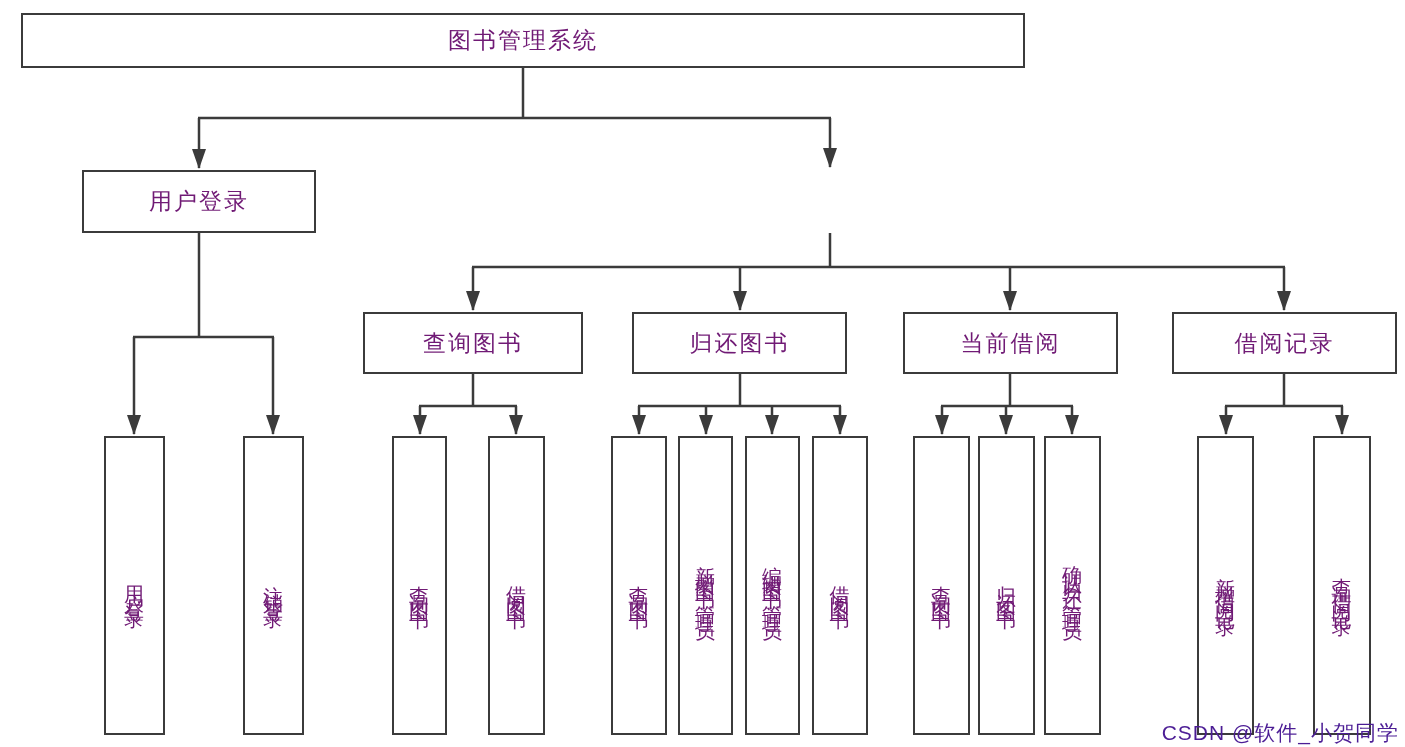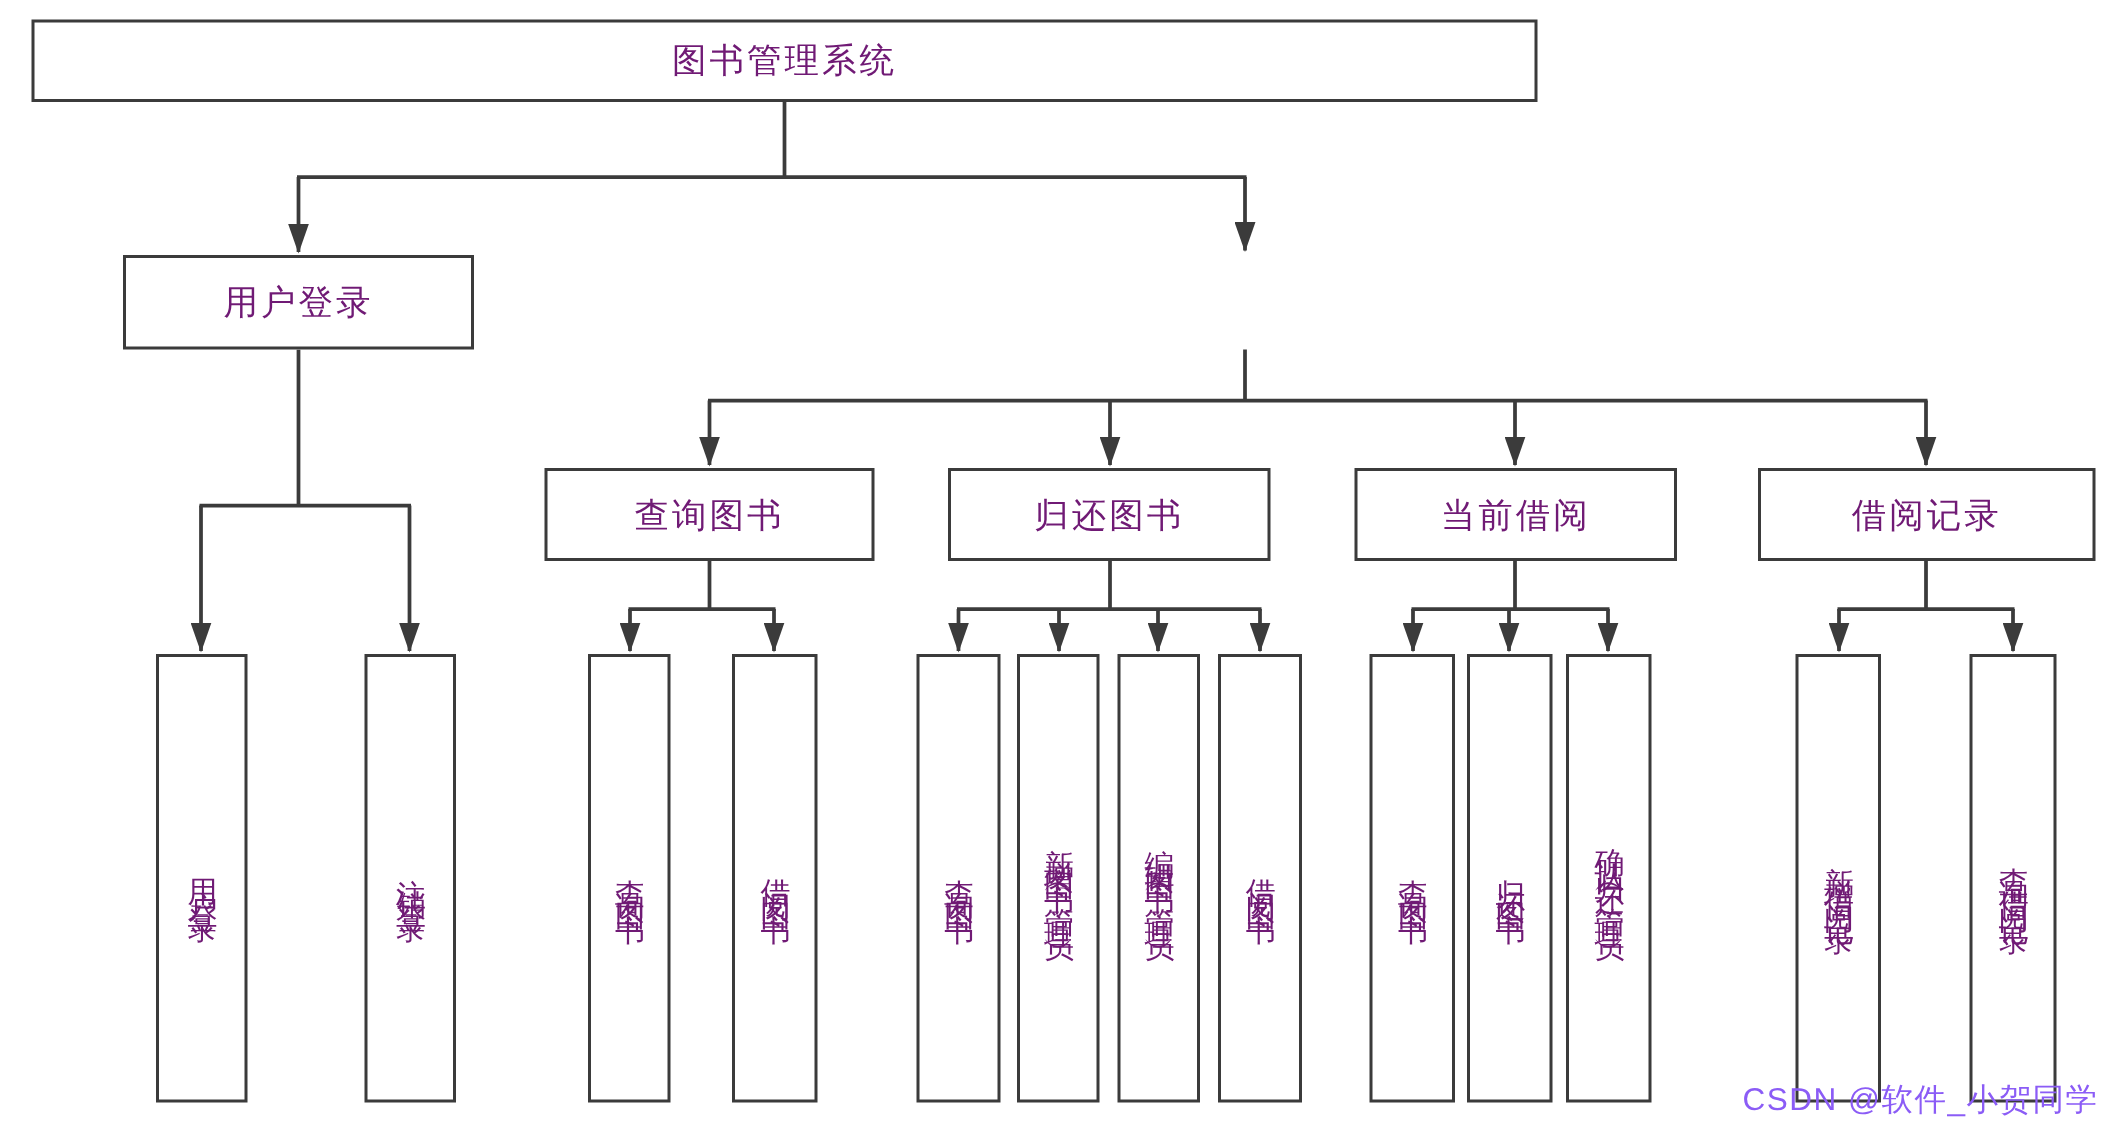--- a/index.html
+++ b/index.html
@@ -41,21 +41,21 @@
     line-height: 1;
     letter-spacing: 8px;
     white-space: nowrap;
   }
   .watermark {
     position: absolute;
     top: 719px;
     right: 6px;
     font-size: 21px;
     letter-spacing: 1px;
-    color: #8b5cf6;
+    color: #4c1d95;
     z-index: 3;
     white-space: nowrap;
   }
 </style>
 </head>
 <body>
 
 <div class="stage">
 
   <svg class="connectors" viewBox="0 0 1405 747" xmlns="http://www.w3.org/2000/svg">

